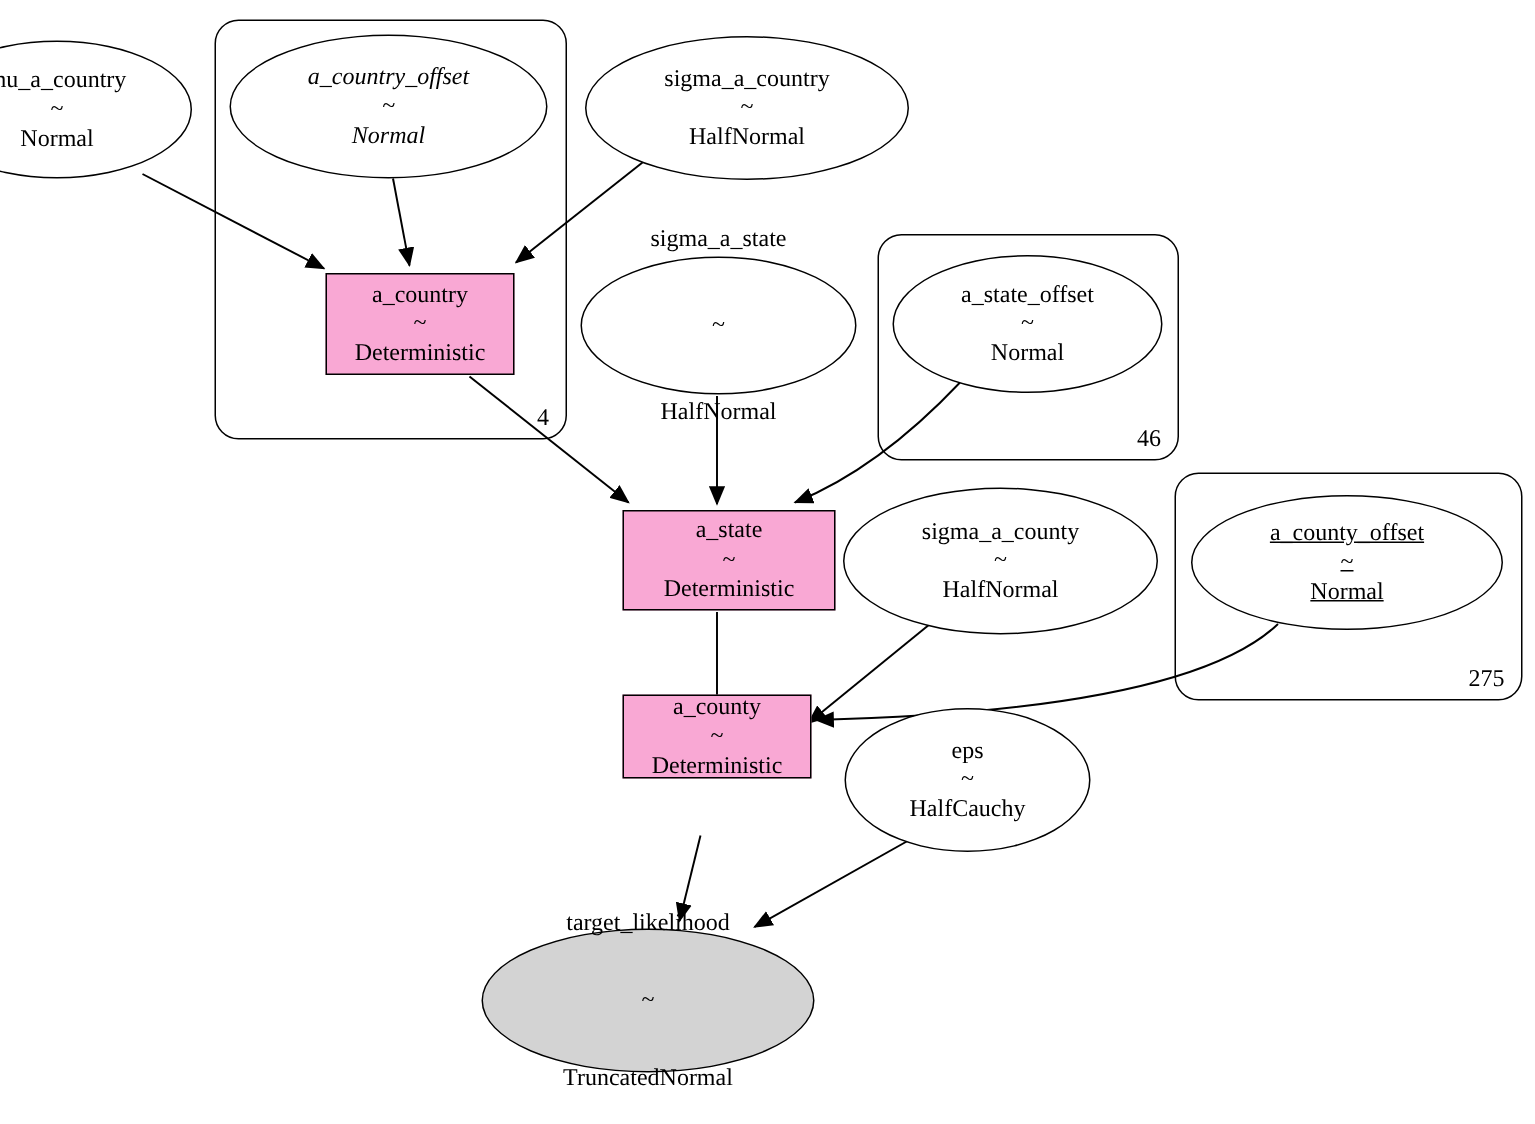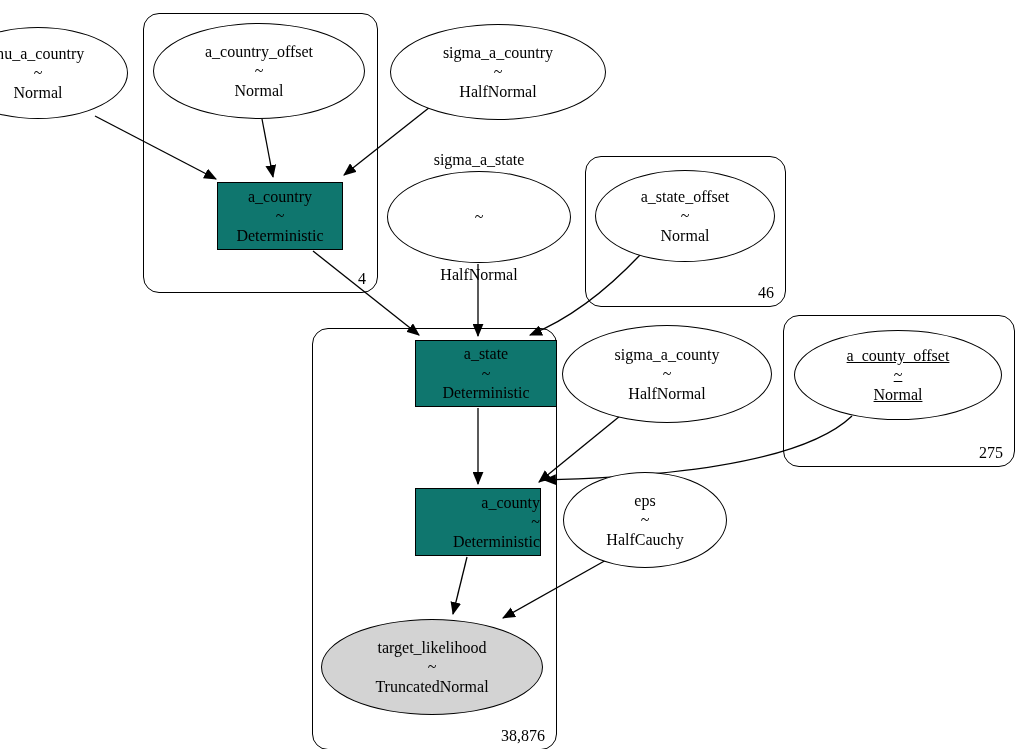--- a/index.html
+++ b/index.html
@@ -51,46 +51,44 @@
     line-height: 19.5px;
     white-space: nowrap;
   }
   .ellipse {
     border: 1.3px solid #000000;
     border-radius: 50%;
     background: #ffffff;
   }
   .rect {
     border: 1.3px solid #000000;
-    background: #0f766e;
+    background: #f9a8d4;
   }
   .observed {
     background: #d3d3d3;
+    gap: 32px;
   }
 </style>
 </head>
 <body>
 
 <div id="canvas">
 
   <div class="plate" style="left:143px; top:13px; width:233px; height:278px;">
     <span class="plate-count">4</span>
   </div>
 
   <div class="plate" style="left:585px; top:156px; width:199px; height:149px;">
     <span class="plate-count">46</span>
   </div>
 
   <div class="plate" style="left:783px; top:315px; width:230px; height:150px;">
     <span class="plate-count">275</span>
   </div>
 
-  <div class="plate" style="left:312px; top:328px; width:243px; height:420px;">
-    <span class="plate-count">38,876</span>
-  </div>
 
   <svg id="edges-layer" width="1023" height="749" viewBox="0 0 1023 749">
     <defs>
       <marker id="arrow" viewBox="0 0 12 10" refX="11" refY="5" markerWidth="13" markerHeight="11" markerUnits="userSpaceOnUse" orient="auto">
         <path d="M0,0 L12,5 L0,10 z" fill="#000000"></path>
       </marker>
     </defs>
     <g fill="none" stroke="#000000" stroke-width="1.3">
       <path d="M95,116 L216,179" marker-end="url(#arrow)"></path>
       <path d="M262,119 L273,177" marker-end="url(#arrow)"></path>
@@ -105,21 +103,21 @@
       <path d="M608,559 L503,618" marker-end="url(#arrow)"></path>
     </g>
   </svg>
 
   <div class="node ellipse" style="left:-52px; top:27px; width:180px; height:92px;">
     <div class="line">mu_a_country</div>
     <div class="line">~</div>
     <div class="line">Normal</div>
   </div>
 
-  <div class="node ellipse" style="left:153px; top:23px; width:212px; height:96px;">
+  <div class="node ellipse" style="left:153px; top:23px; width:212px; height:96px;font-style:italic;">
     <div class="line">a_country_offset</div>
     <div class="line">~</div>
     <div class="line">Normal</div>
   </div>
 
   <div class="node ellipse" style="left:390px; top:24px; width:216px; height:96px;">
     <div class="line">sigma_a_country</div>
     <div class="line">~</div>
     <div class="line">HalfNormal</div>
   </div>
@@ -153,21 +151,21 @@
     <div class="line">~</div>
     <div class="line">HalfNormal</div>
   </div>
 
   <div class="node ellipse" style="left:794px; top:330px; width:208px; height:90px;text-decoration:underline;">
     <div class="line">a_county_offset</div>
     <div class="line">~</div>
     <div class="line">Normal</div>
   </div>
 
-  <div class="node rect" style="left:415px; top:488px; width:126px; height:68px;align-items:flex-end;">
+  <div class="node rect" style="left:415px; top:463px; width:126px; height:56px;">
     <div class="line">a_county</div>
     <div class="line">~</div>
     <div class="line">Deterministic</div>
   </div>
 
   <div class="node ellipse" style="left:563px; top:472px; width:164px; height:96px;">
     <div class="line">eps</div>
     <div class="line">~</div>
     <div class="line">HalfCauchy</div>
   </div>

